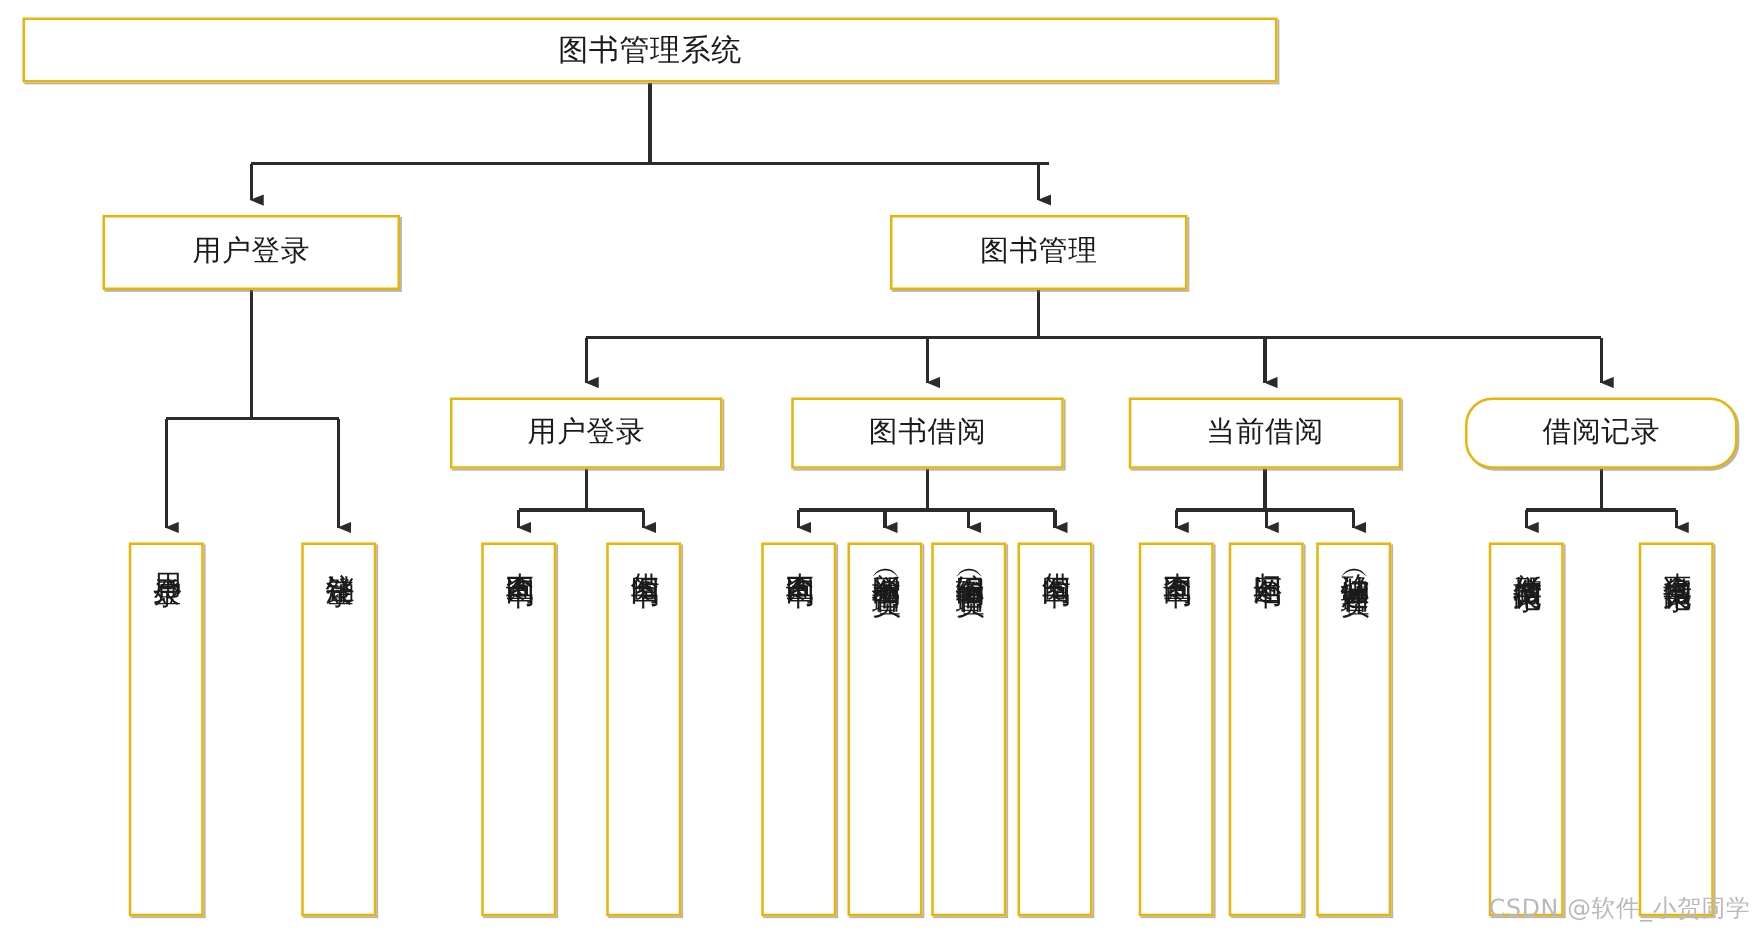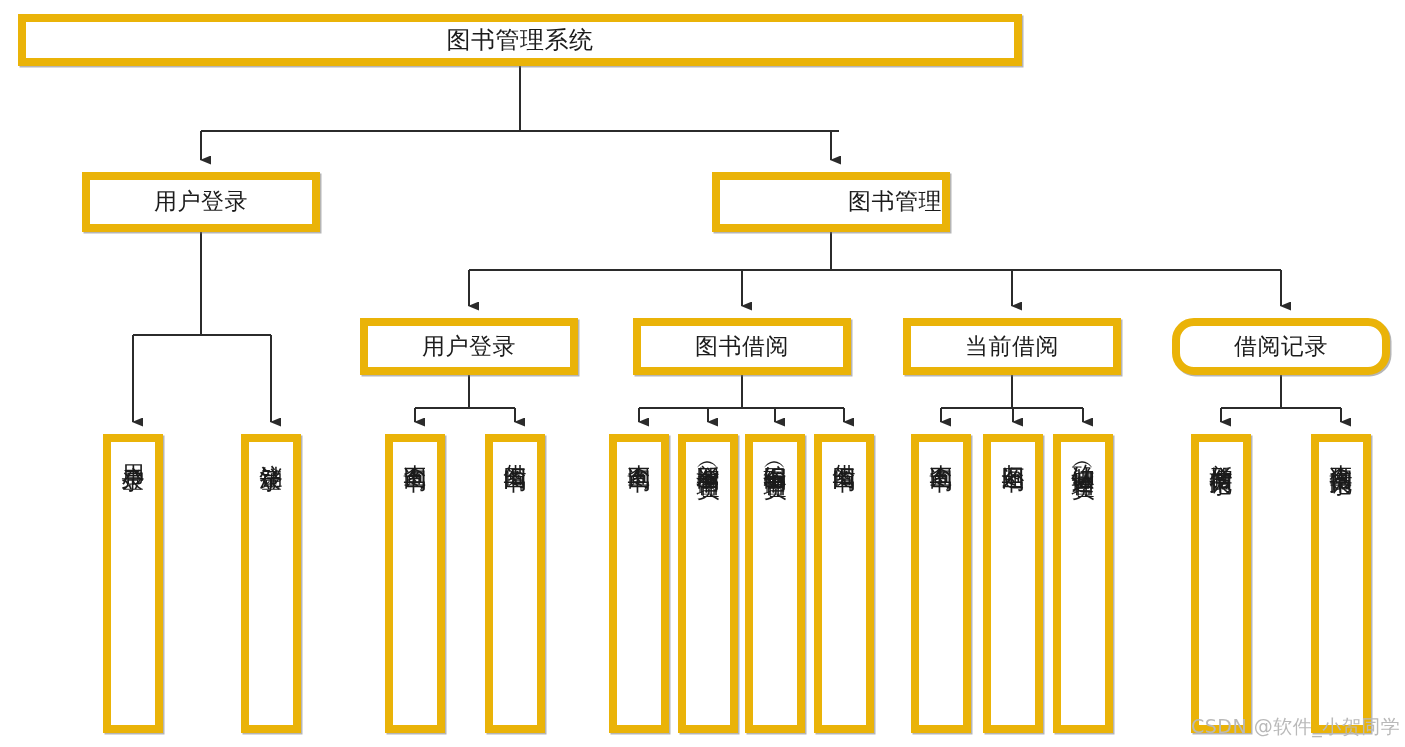--- a/index.html
+++ b/index.html
@@ -22,21 +22,21 @@
     position: absolute;
     left: 0;
     top: 0;
     width: 1405px;
     height: 747px;
   }
   .node {
     position: absolute;
     box-sizing: border-box;
     background: #ffffff;
-    border: 8px solid #eab308;
+    border: 2px solid #eab308;
     box-shadow: 1.5px 1.5px 0 0 rgba(120,120,120,0.55);
     display: flex;
     align-items: center;
     justify-content: center;
     color: #1b1b1b;
     z-index: 2;
   }
   .node .label {
     display: block;
     text-align: center;
@@ -130,21 +130,21 @@
   </svg>
 
   <div class="node root horiz" style="left:18px;top:14px;width:1004px;height:52px;">
     <span class="label">图书管理系统</span>
   </div>
 
   <div class="node horiz" style="left:82px;top:172px;width:238px;height:60px;">
     <span class="label">用户登录</span>
   </div>
 
-  <div class="node horiz" style="left:712px;top:172px;width:238px;height:60px;justify-content:flex-end;">
+  <div class="node horiz" style="left:712px;top:172px;width:238px;height:60px;">
     <span class="label">图书管理</span>
   </div>
 
   <div class="node horiz" style="left:360px;top:318px;width:218px;height:57px;">
     <span class="label">用户登录</span>
   </div>
 
   <div class="node horiz" style="left:633px;top:318px;width:218px;height:57px;">
     <span class="label">图书借阅</span>
   </div>

